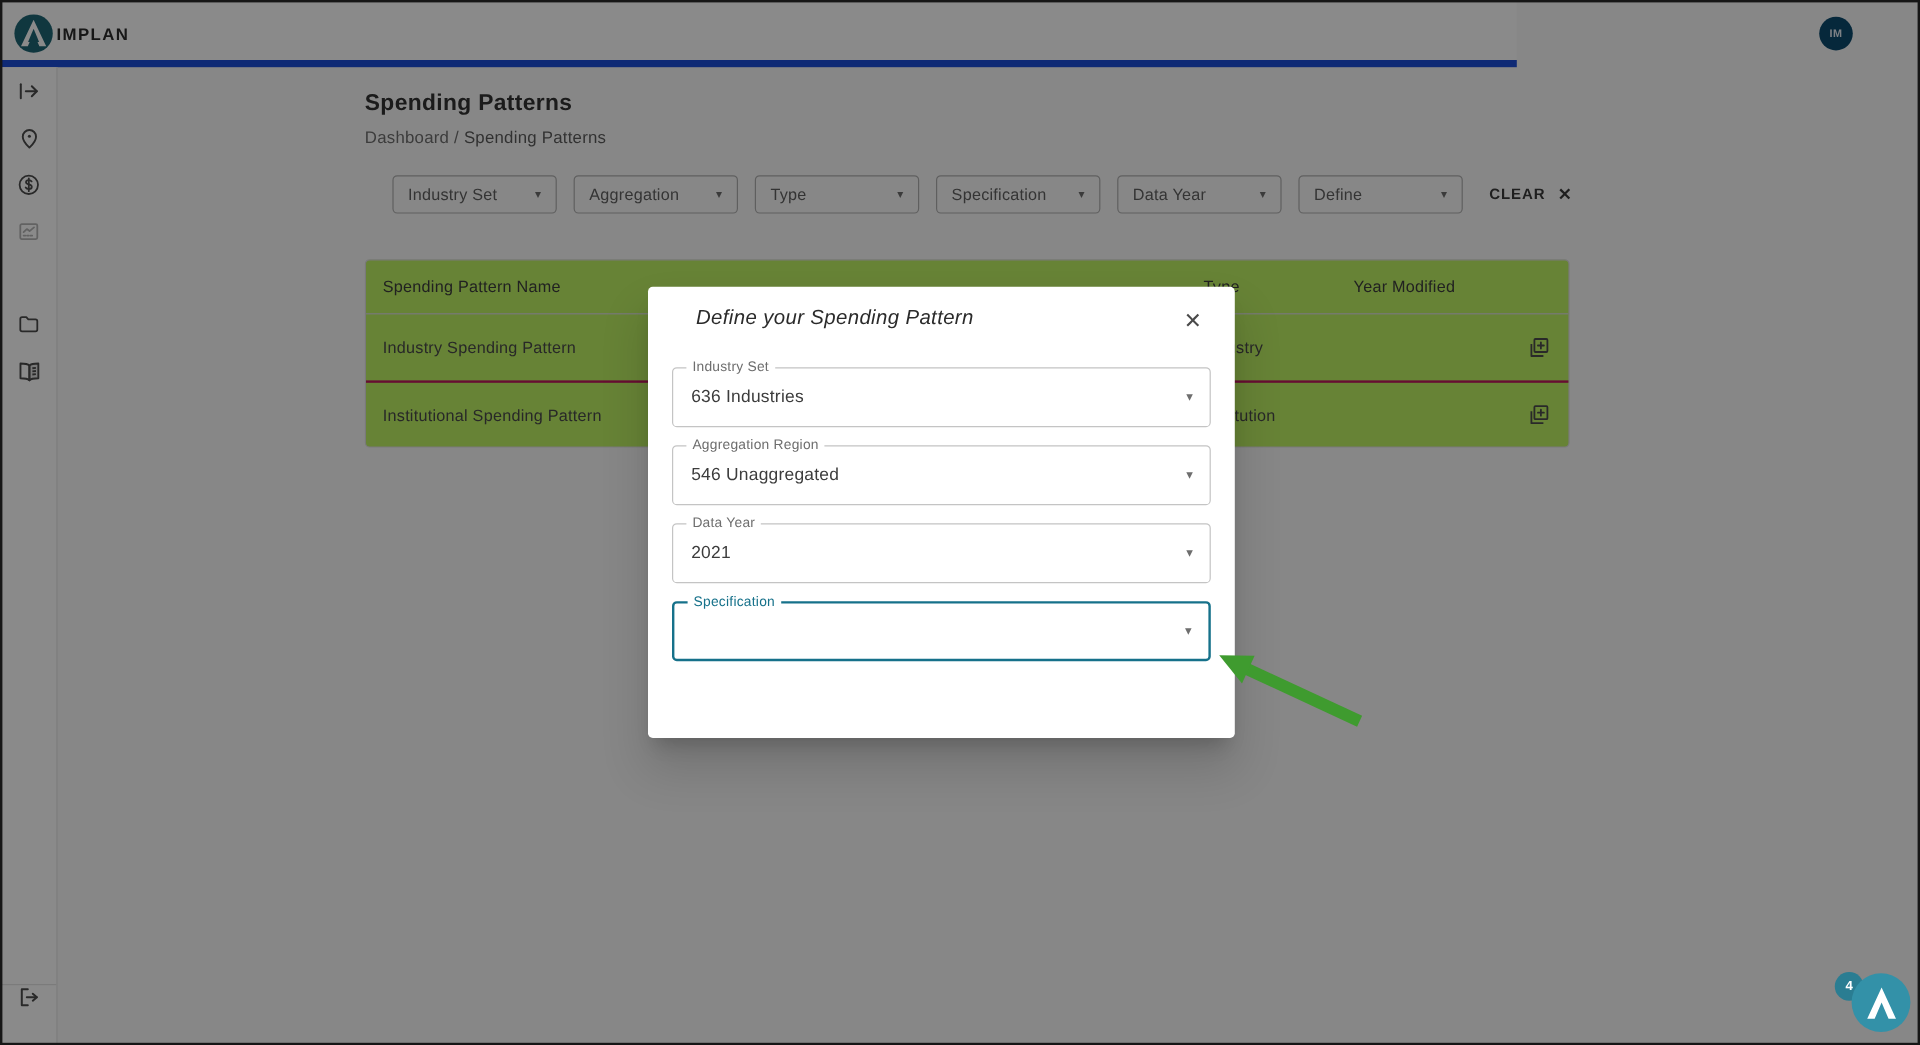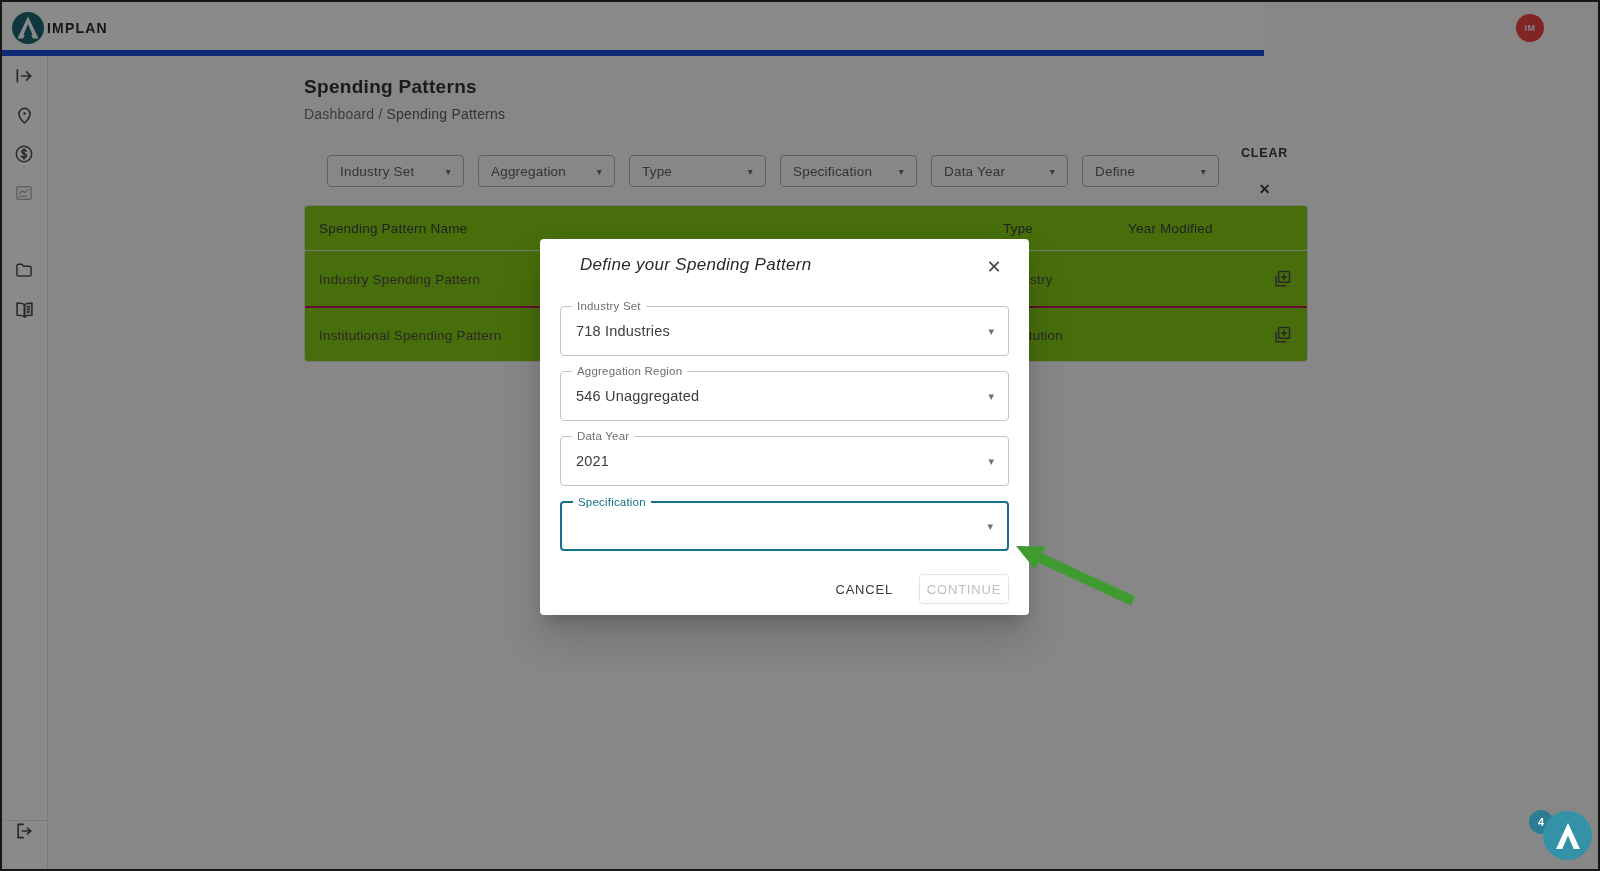--- a/index.html
+++ b/index.html
@@ -11,21 +11,21 @@
   }
   .frame { position:absolute; inset:0; border:2px solid #161616; z-index:60; pointer-events:none; }
 
   
   .topbar { position:absolute; left:0; top:0; width:1264px; height:56px;
     background:#ffffff; border-bottom:6px solid #1d4ed8; z-index:1; }
   .brand-logo { position:absolute; left:11px; top:11px; width:34px; height:34px; }
   .brand-name { position:absolute; left:47px; top:20px; font-size:14px; font-weight:700;
     letter-spacing:1.2px; color:#2b2b2b; }
   .avatar { position:absolute; left:1516px; top:14px; width:28px; height:28px; border-radius:50%;
-    background:#ef4444; color:#e8eef5; font-size:9px; font-weight:700; letter-spacing:.5px;
+    background:#0c4a6e; color:#e8eef5; font-size:9px; font-weight:700; letter-spacing:.5px;
     display:flex; align-items:center; justify-content:center; }
 
   
   .sidebar { position:absolute; left:0; top:56px; width:48px; height:815px;
     background:#ffffff; border-right:1px solid #e4e4e4; z-index:1; }
   .side-icon { position:absolute; left:0; width:48px; height:40px;
     display:flex; align-items:center; justify-content:center; color:#4d4d4d; cursor:pointer; }
   .side-icon svg { display:block; }
   .side-icon.disabled { color:#b5b5b5; }
   .side-divider { position:absolute; left:0; top:764px; width:47px; border-top:1px solid #e4e4e4; }
@@ -35,26 +35,26 @@
   .page-title { position:absolute; left:256px; top:20px; font-size:19px; font-weight:700;
     letter-spacing:.3px; color:#333333; }
   .breadcrumb { position:absolute; left:256px; top:50px; font-size:14px; color:#6f6f6f; letter-spacing:.2px; }
   .breadcrumb .crumb-current { color:#5c5c5c; }
 
   .filters { position:absolute; left:279px; top:90px; display:flex; gap:14px; align-items:center; }
   .filter-btn { width:137px; height:32px; border:1px solid #b0b0b0; border-radius:4px; background:transparent;
     display:flex; align-items:center; justify-content:space-between; padding:0 12px;
     font-size:13.5px; color:#616161; letter-spacing:.2px; cursor:pointer; }
   .filter-btn .caret { font-size:10px; color:#6e6e6e; }
-  .clear-wrap { margin-left:8px; display:flex; align-items:center; gap:22px; cursor:pointer;flex-direction:column; }
+  .clear-wrap { margin-left:8px; display:flex; gap:10px; cursor:pointer; }
   .clear-label { font-size:12.5px; font-weight:700; letter-spacing:.8px; color:#3a3a3a; }
   .clear-x { font-size:14px; font-weight:700; color:#3a3a3a; line-height:1; }
 
   
-  .sp-table { position:absolute; left:256px; top:149px; width:1004px; background:#84cc16;
+  .sp-table { position:absolute; left:256px; top:160px; width:1004px; background:#bef264;
     border:1px solid #e0e0e0; border-radius:4px;text-align:center; }
   .t-header { position:relative; height:45px; border-bottom:1px solid #e0e0e0; }
   .t-row { position:relative; height:55px; }
   .t-row + .t-row { border-top:2px solid #be185d; }
   .cell { position:absolute; top:50%; transform:translateY(-50%); font-size:13.5px; color:#4a4a4a; letter-spacing:.2px; }
   .cell.head { color:#3d3d3d; }
   .c-name { left:14px; }
   .c-type { left:698px; }
   .c-mod  { left:823px; }
   .row-action { position:absolute; right:12px; top:50%; transform:translateY(-50%);
@@ -245,43 +245,39 @@
 </main>
 
 <div class="overlay"></div>
 
 <div class="modal">
   <h2 class="modal-title">Define your Spending Pattern</h2>
   <span class="m-close">✕</span>
 
   <div class="field f1">
     <span class="f-label">Industry Set</span>
-    <span class="f-value">718 Industries</span>
+    <span class="f-value">636 Industries</span>
     <span class="caret">▾</span>
   </div>
   <div class="field f2">
     <span class="f-label">Aggregation Region</span>
     <span class="f-value">546 Unaggregated</span>
     <span class="caret">▾</span>
   </div>
   <div class="field f3">
     <span class="f-label">Data Year</span>
     <span class="f-value">2021</span>
     <span class="caret">▾</span>
   </div>
   <div class="field f4 focused">
     <span class="f-label">Specification</span>
     <span class="f-value"></span>
     <span class="caret">▾</span>
   </div>
 
-  <div class="modal-actions">
-    <button class="btn-cancel">CANCEL</button>
-    <button class="btn-continue" disabled="">CONTINUE</button>
-  </div>
 </div>
 
 <svg class="arrow-layer" width="1600" height="871" viewBox="0 0 1600 871">
   <line x1="1133" y1="601" x2="1036" y2="556" stroke="#3f9b2f" stroke-width="10"></line>
   <polygon points="1016,546 1045.5,546.5 1035,569.5" fill="#3f9b2f"></polygon>
 </svg>
 
 <div class="chat-widget">
   <span class="chat-badge">4</span>
   <span class="chat-bubble">

